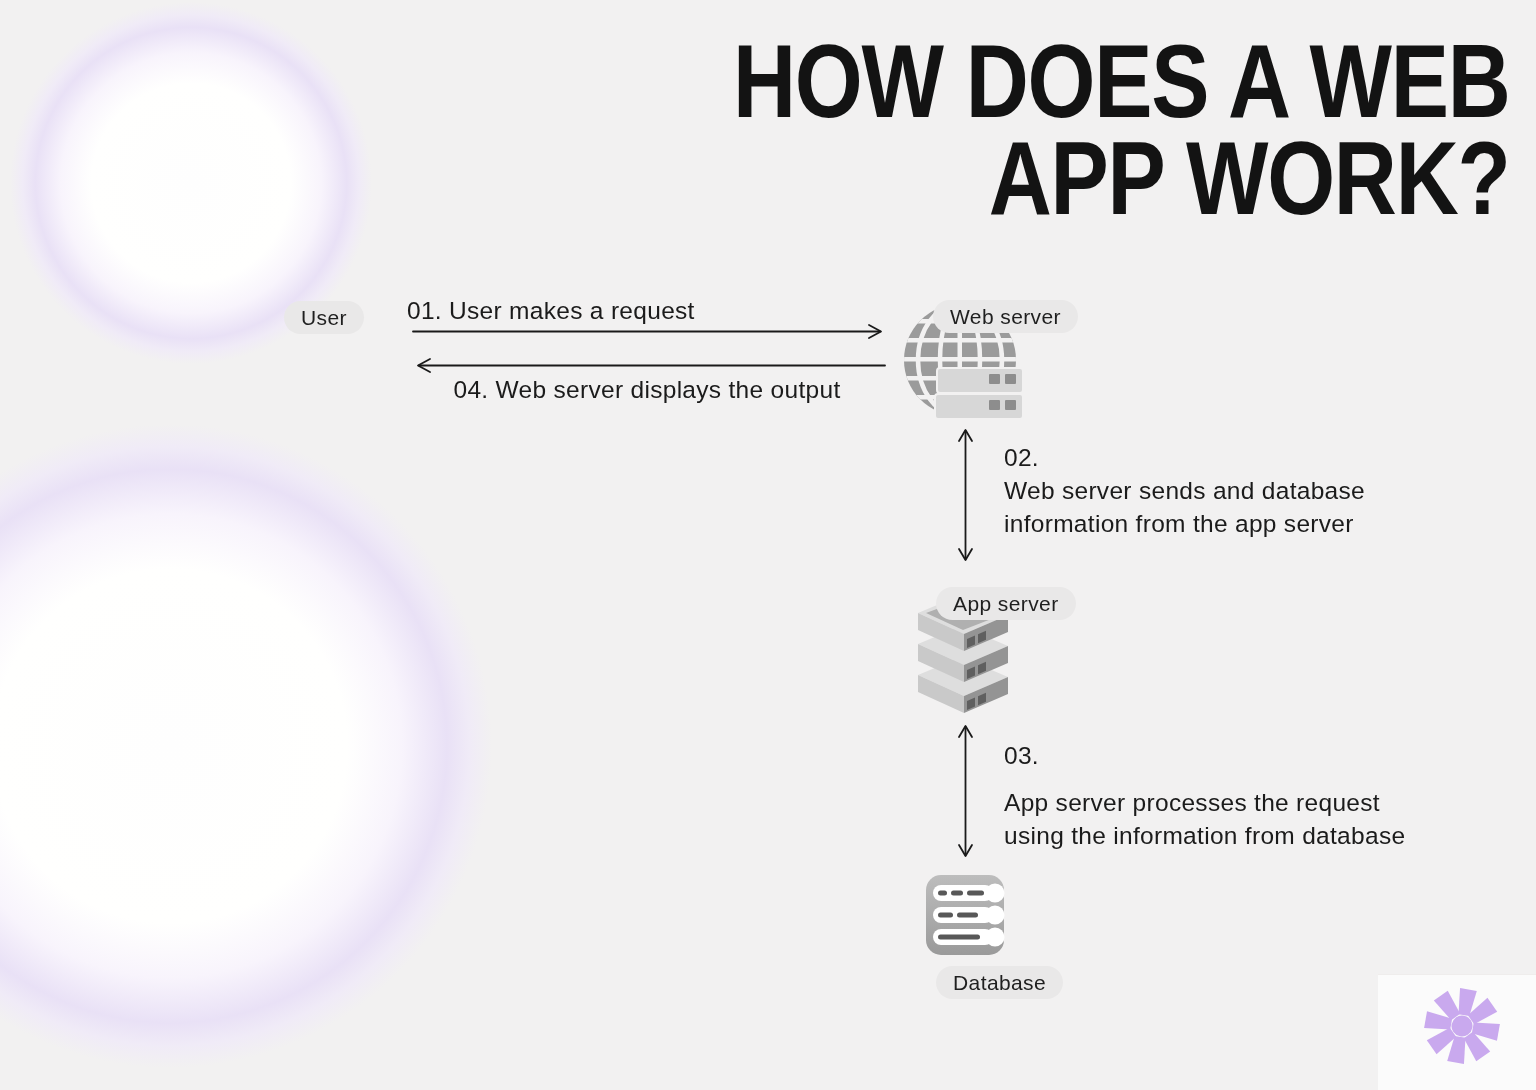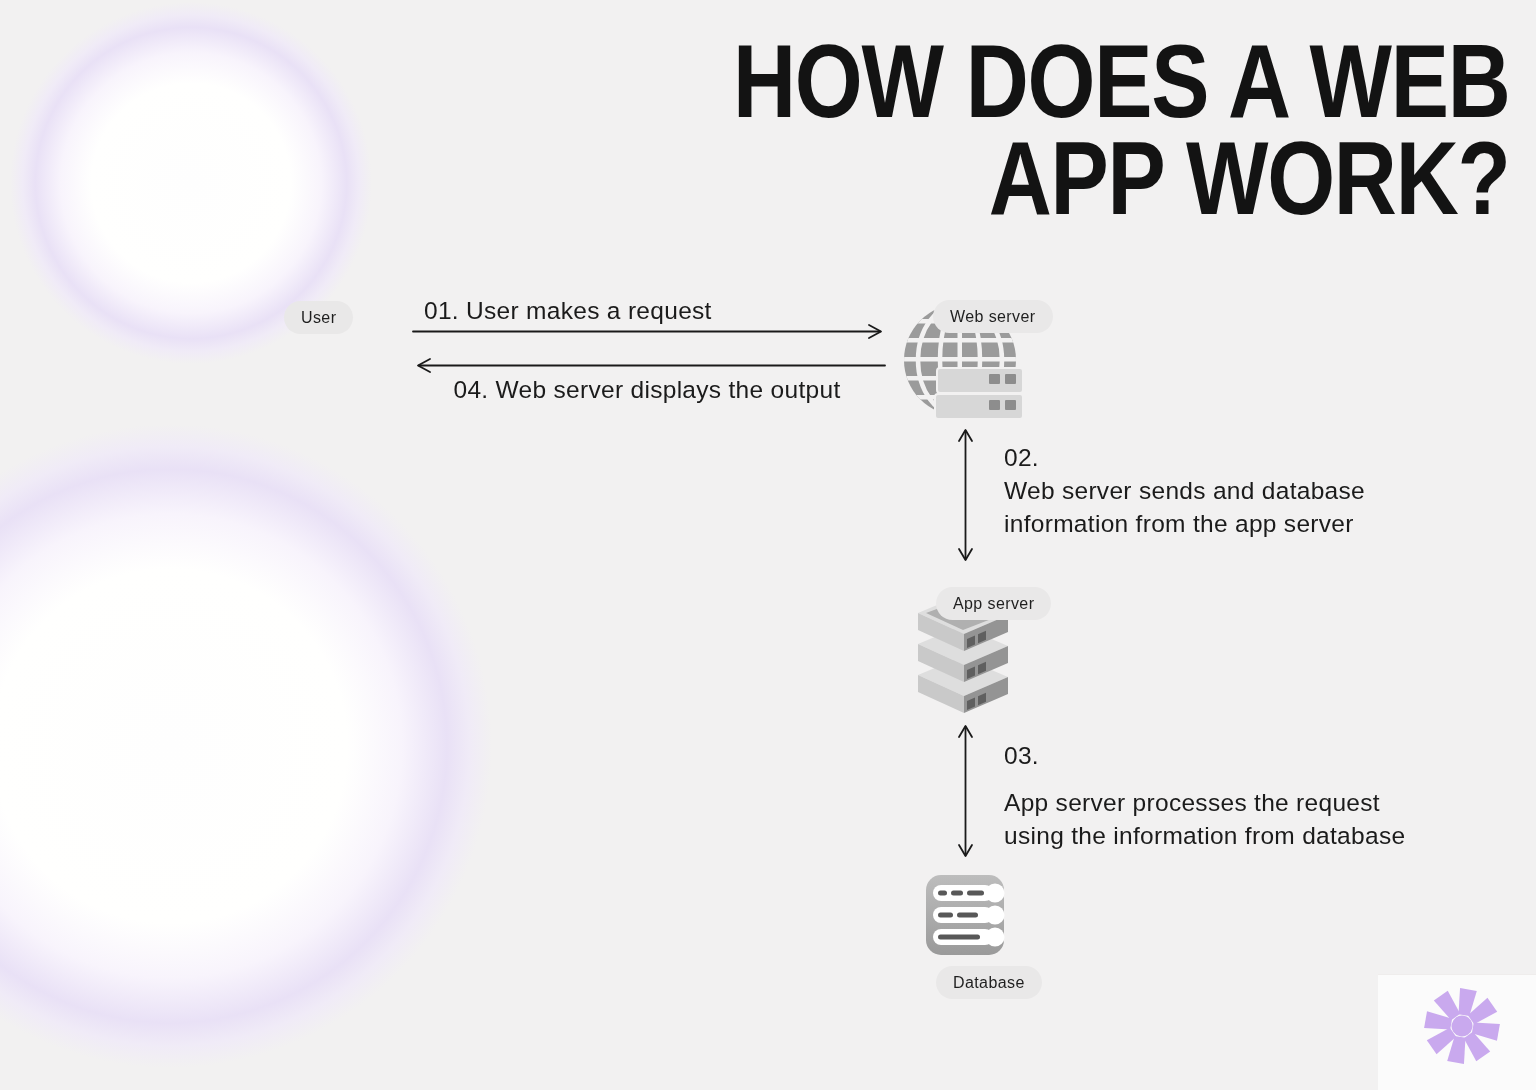--- a/index.html
+++ b/index.html
@@ -26,21 +26,21 @@
     position:absolute;top:33px;right:26px;z-index:2;
     text-align:right;font-weight:700;font-size:104px;line-height:97px;
     letter-spacing:-1.5px;color:#131313;
     transform:scaleX(0.84);transform-origin:100% 0;white-space:nowrap;
   }
 
   
   .pill{
     position:absolute;z-index:6;height:33px;border-radius:17px;
     background:#e9e8e8;display:flex;align-items:center;
-    padding:0 17px;font-size:16px;letter-spacing:.4px;color:#1f1f1f;
+    padding:0 17px;font-size:21px;letter-spacing:.4px;color:#1f1f1f;
     white-space:nowrap;
   }
   #pill-user{left:284px;top:301px;}
   #pill-web{left:933px;top:300px;text-align:center;}
   #pill-app{left:936px;top:587px;}
   #pill-db{left:936px;top:966px;}
 
   
   .icon{position:absolute;z-index:3;line-height:0;}
   #icon-web{left:901px;top:303px;}
@@ -51,21 +51,21 @@
   .arrow{position:absolute;z-index:4;line-height:0;}
   #arrow-step1{left:410px;top:321px;}
   #arrow-step4{left:410px;top:355px;}
   #arrow-step2{left:955px;top:427px;}
   #arrow-step3{left:955px;top:723px;}
   .arrow line,.arrow path{stroke:#1a1a1a;stroke-width:1.8;fill:none;
     stroke-linecap:round;stroke-linejoin:round;}
 
   
   .lbl{position:absolute;z-index:5;font-size:24.5px;letter-spacing:.3px;color:#1b1b1b;white-space:nowrap;}
-  #lbl-step1{left:424px;top:297px;}
+  #lbl-step1{left:407px;top:297px;}
   #lbl-step4{left:410px;top:376px;width:474px;text-align:center;}
   .step-block{position:absolute;z-index:5;font-size:24.5px;line-height:33px;letter-spacing:.3px;color:#1b1b1b;white-space:nowrap;}
   #blk-step2{left:1004px;top:441px;}
   #blk-step3{left:1004px;top:739px;}
   #blk-step3 .step-num{margin-bottom:14px;}
 </style>
 </head>
 <body>
 
 <div class="soft-circle" id="bg-circle-top"></div>

